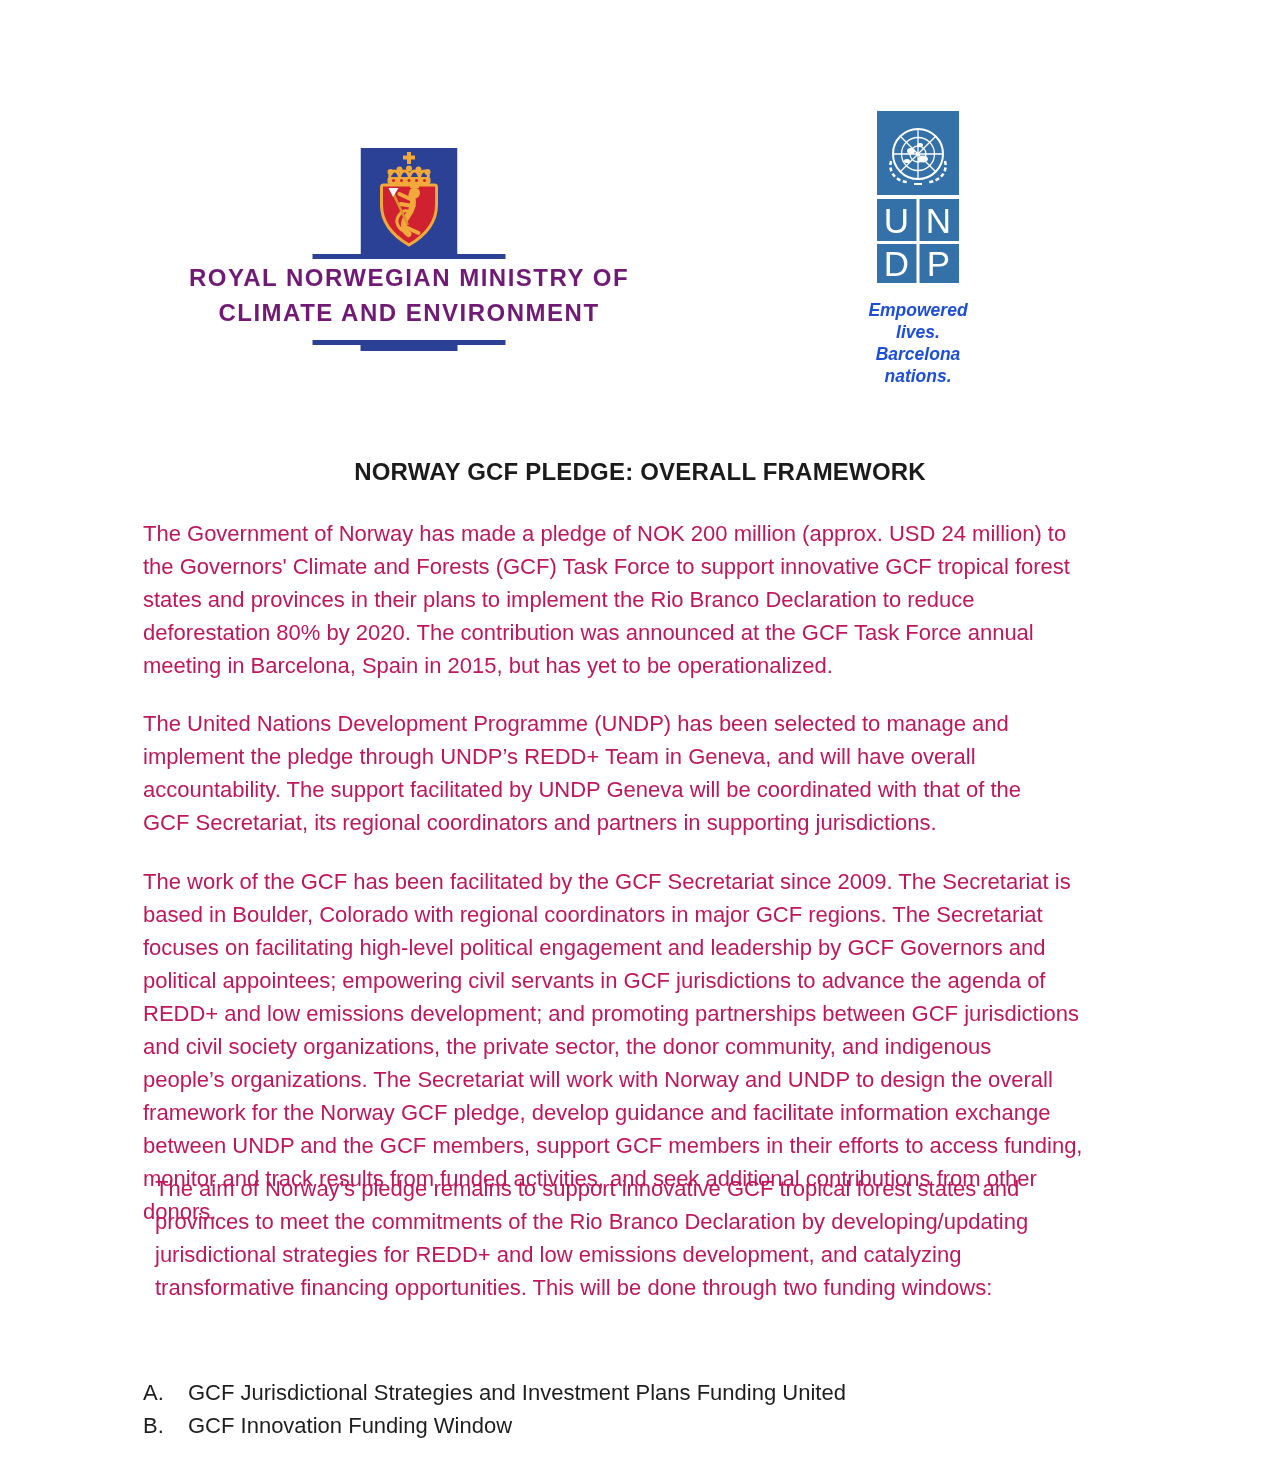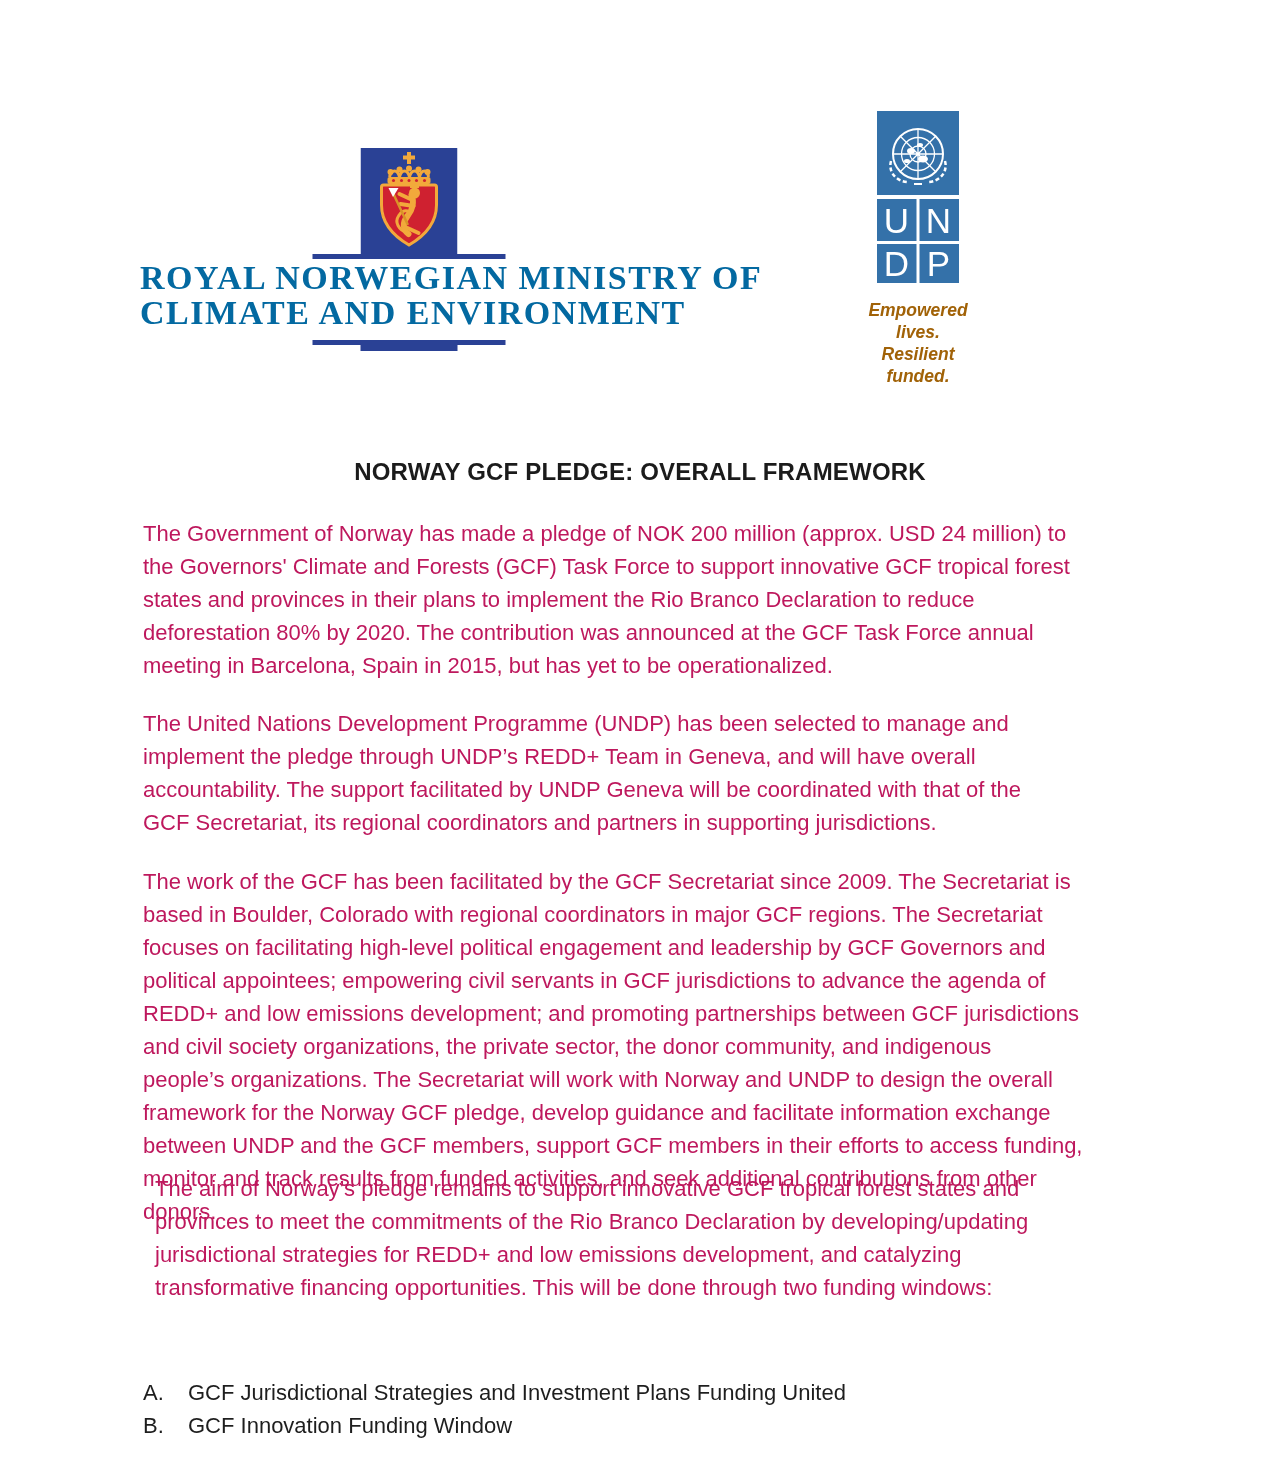--- a/index.html
+++ b/index.html
@@ -21,39 +21,39 @@
     width:193px; height:5px; background:#2a4195;
   }
   .bar-top { top:106px; }
   .bar-bottom { top:192px; }
   .bar-bottom-block {
     position:absolute; left:50%; transform:translateX(-50%);
     top:192px; width:97px; height:11px; background:#2a4195;
   }
   .ministry-line {
     position:absolute; width:100%; text-align:center;
-    font-family:Liberation Serif, serif;
-    font-weight:700; font-size:34px; line-height:32px;
-    letter-spacing:1.5px; color:#0369a1; white-space:nowrap;
+    font-family:Liberation Sans, sans-serif;
+    font-weight:700; font-size:24px; line-height:32px;
+    letter-spacing:1.5px; color:#701a75; white-space:nowrap;
   }
   .ministry-line1 { top:114px; }
   .ministry-line2 { top:149px; }
 
   
   .undp-logo { position:absolute; left:852px; top:111px; width:132px; }
   .undp-svg { display:block; margin:0 auto; }
   .undp-letter {
     font-family:"Liberation Sans", sans-serif;
     font-size:35px; font-weight:400; fill:#ffffff;
   }
   .undp-tagline {
     margin-top:16px; text-align:center;
     font-style:italic; font-weight:700;
     font-size:17.5px; line-height:22px;
-    color:#a16207;
+    color:#1d4ed8;
   }
 
   
   .doc-title {
     position:absolute; left:0; top:458px; width:1280px;
     text-align:center;
     font-size:24px; font-weight:700; letter-spacing:0.2px;
     color:#1b1b1b;
   }
   .para {
@@ -139,21 +139,21 @@
       <rect x="0" y="130" width="82" height="3" fill="#ffffff"></rect>
       <rect x="39.5" y="88" width="3" height="84" fill="#ffffff"></rect>
 
       <text class="undp-letter" x="19.5" y="122" text-anchor="middle">U</text>
       <text class="undp-letter" x="61.5" y="122" text-anchor="middle">N</text>
       <text class="undp-letter" x="19.5" y="165" text-anchor="middle">D</text>
       <text class="undp-letter" x="61.5" y="165" text-anchor="middle">P</text>
     </svg>
     <div class="undp-tagline">
       <div>Empowered lives.</div>
-      <div>Resilient funded.</div>
+      <div>Barcelona nations.</div>
     </div>
   </div>
 
   <div class="doc-title">NORWAY GCF PLEDGE: OVERALL FRAMEWORK</div>
 
   <div class="para para-1">The Government of Norway has made a pledge of NOK 200 million (approx. USD 24 million) to
 the Governors' Climate and Forests (GCF) Task Force to support innovative GCF tropical forest
 states and provinces in their plans to implement the Rio Branco Declaration to reduce
 deforestation 80% by 2020. The contribution was announced at the GCF Task Force annual
 meeting in Barcelona, Spain in 2015, but has yet to be operationalized.</div>

